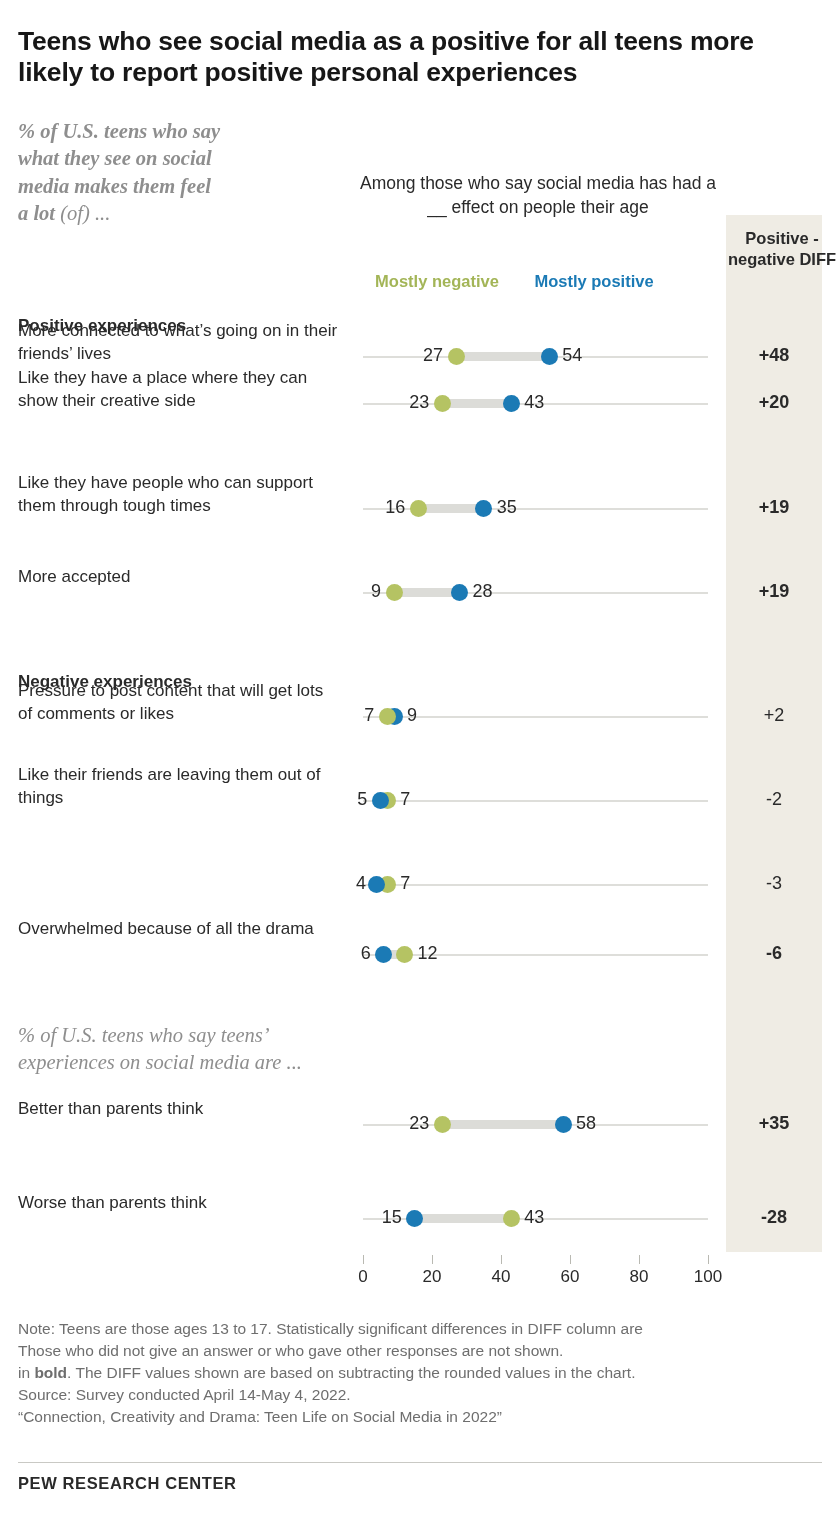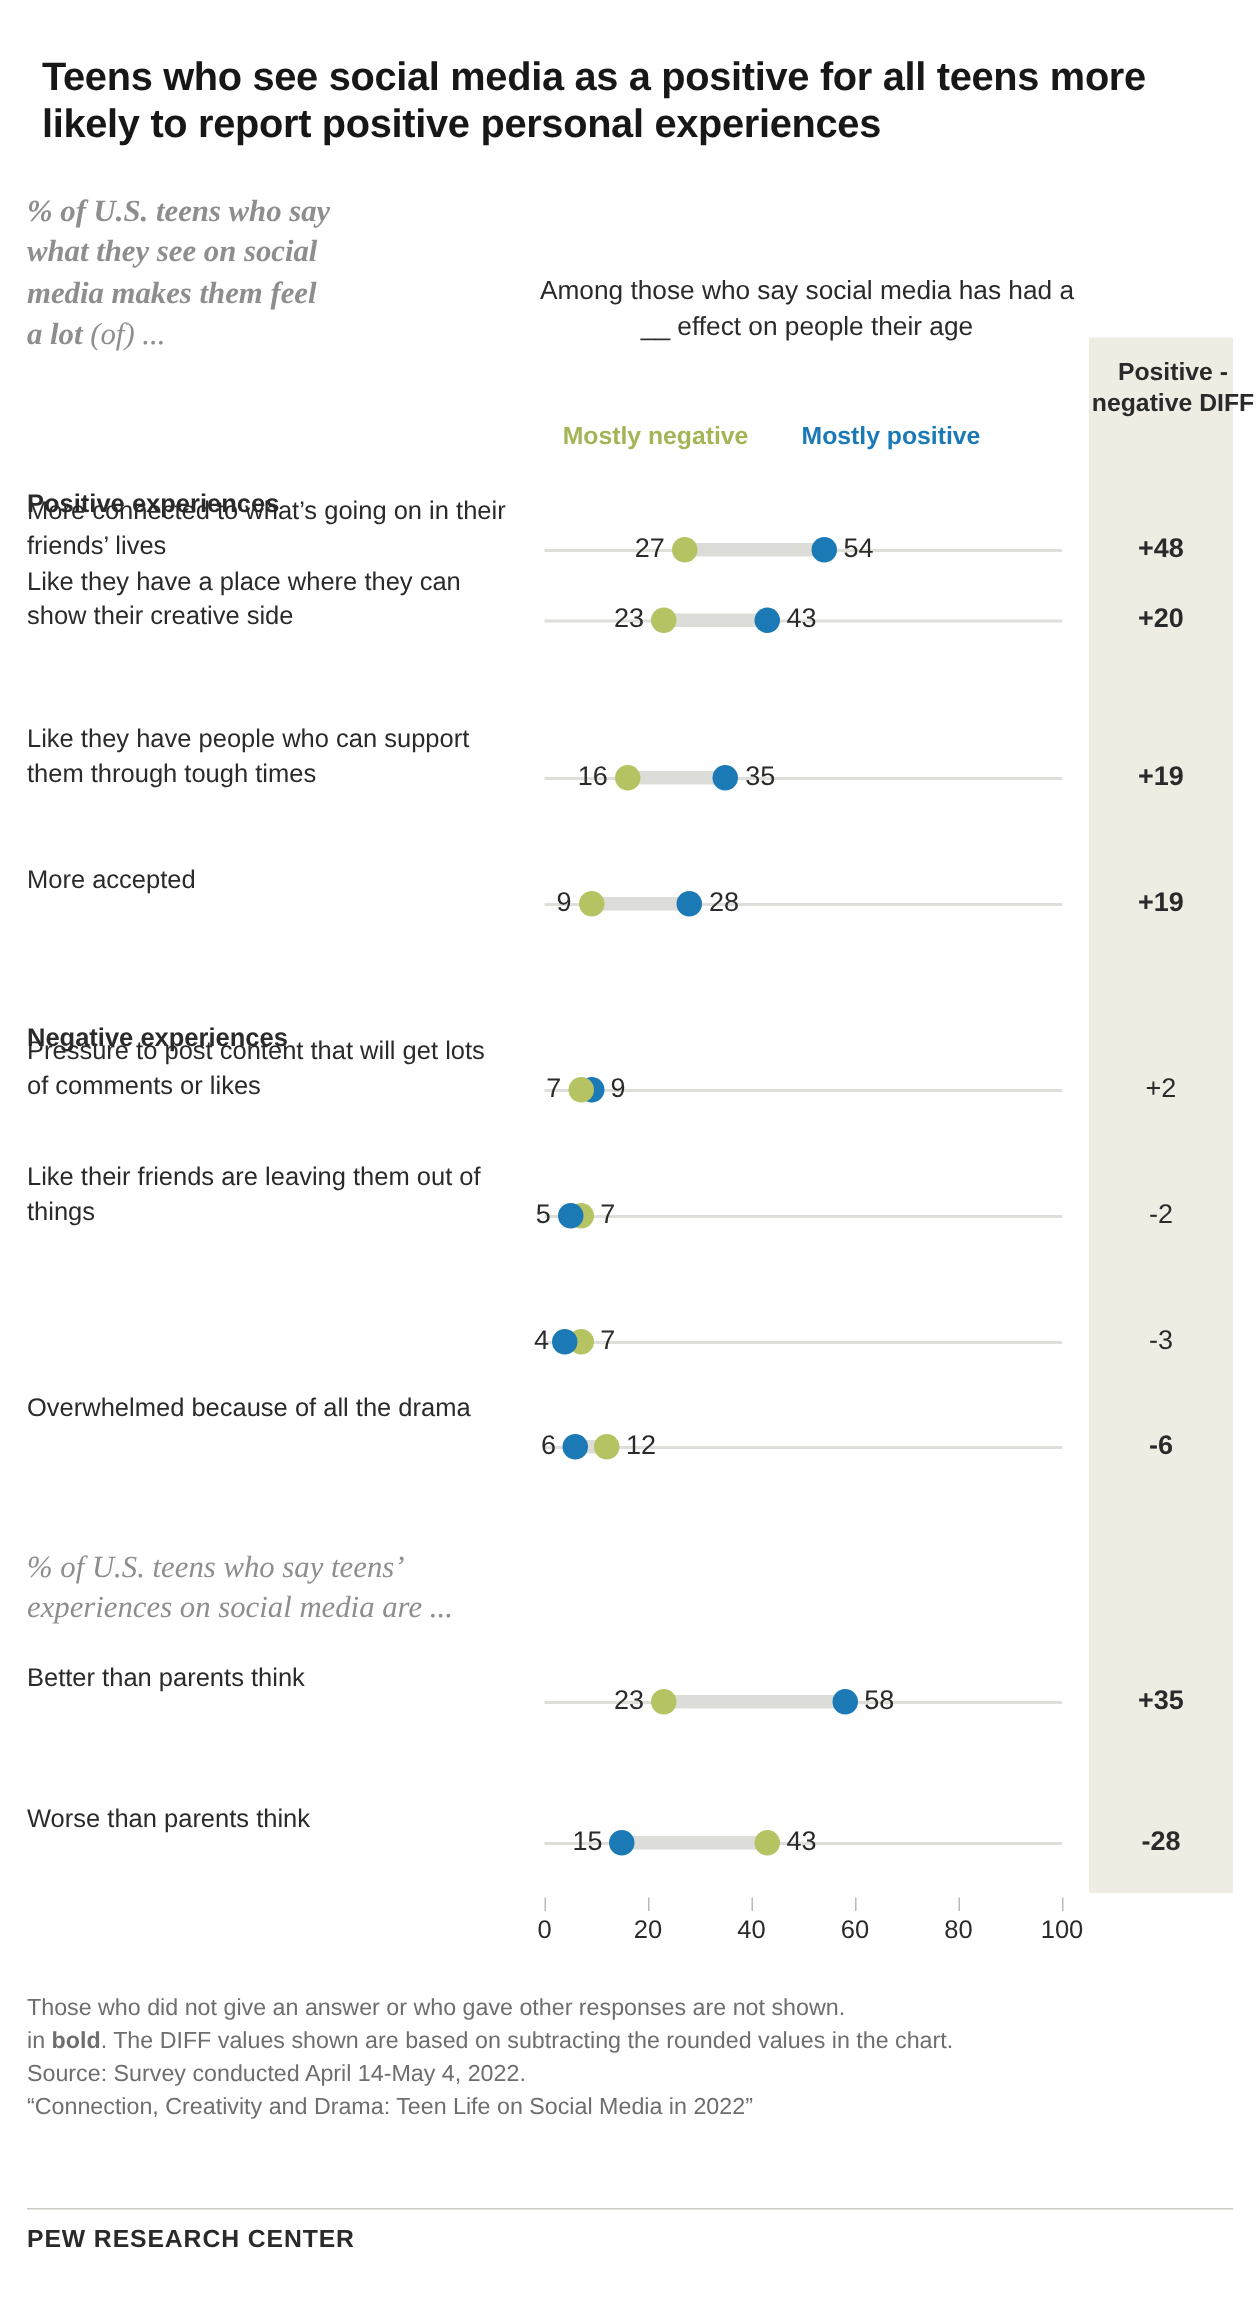--- a/index.html
+++ b/index.html
@@ -24,21 +24,21 @@
   }
 
   
   .title {
     font-size: 26.5px;
     font-weight: bold;
     line-height: 1.17;
     color: #171717;
     letter-spacing: -0.2px;
     padding-top: 26px;
-    margin: 10px;
+    margin: 0;
   }
 
   
   .diff-band {
     position: absolute;
     left: 726px;
     top: 215px;
     width: 96px;
     height: 1037px;
     background: #efece4;
@@ -410,20 +410,21 @@
       <div class="tick-label" style="left: 145px;">40</div>
       <div class="tick" style="left: 214px;"></div>
       <div class="tick-label" style="left: 214px;">60</div>
       <div class="tick" style="left: 283px;"></div>
       <div class="tick-label" style="left: 283px;">80</div>
       <div class="tick" style="left: 352px;"></div>
       <div class="tick-label" style="left: 352px;">100</div>
     </div>
 
   <div class="footer">
+    <span class="line">Note: Teens are those ages 13 to 17. Statistically significant differences in DIFF column are</span>
     <span class="line">Those who did not give an answer or who gave other responses are not shown.</span>
     <span class="line"><span>in </span><b>bold</b><span>. The DIFF values shown are based on subtracting the rounded values in the chart.</span></span>
     <span class="line">Source: Survey conducted April 14-May 4, 2022.</span>
     <span class="line">“Connection, Creativity and Drama: Teen Life on Social Media in 2022”</span>
   </div>
 
   <div class="hr"></div>
   <div class="brand">PEW RESEARCH CENTER</div>
 </div>
 

